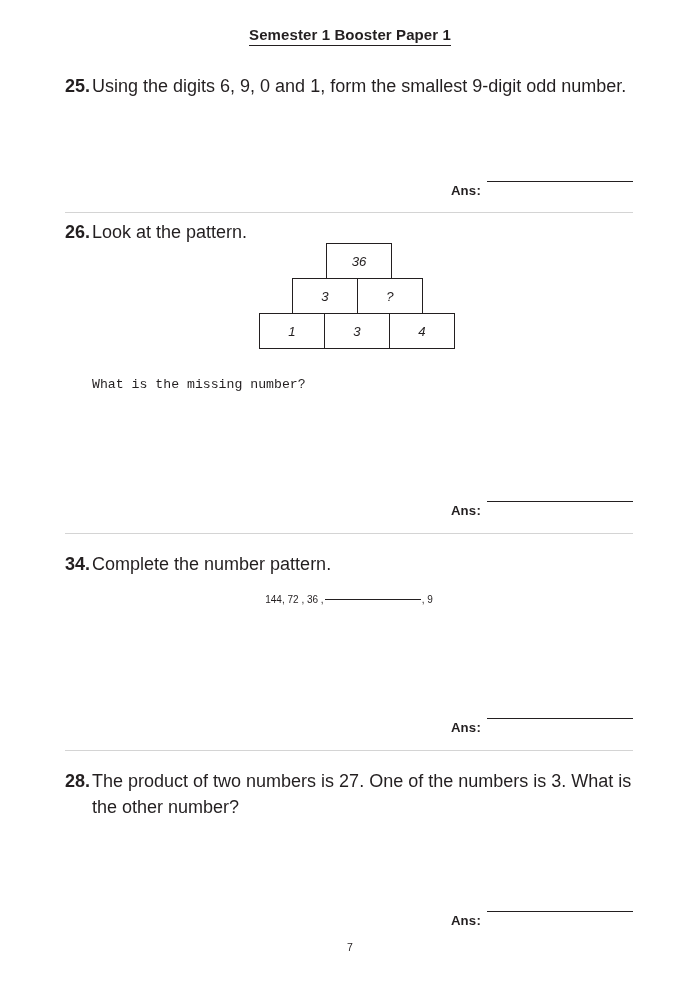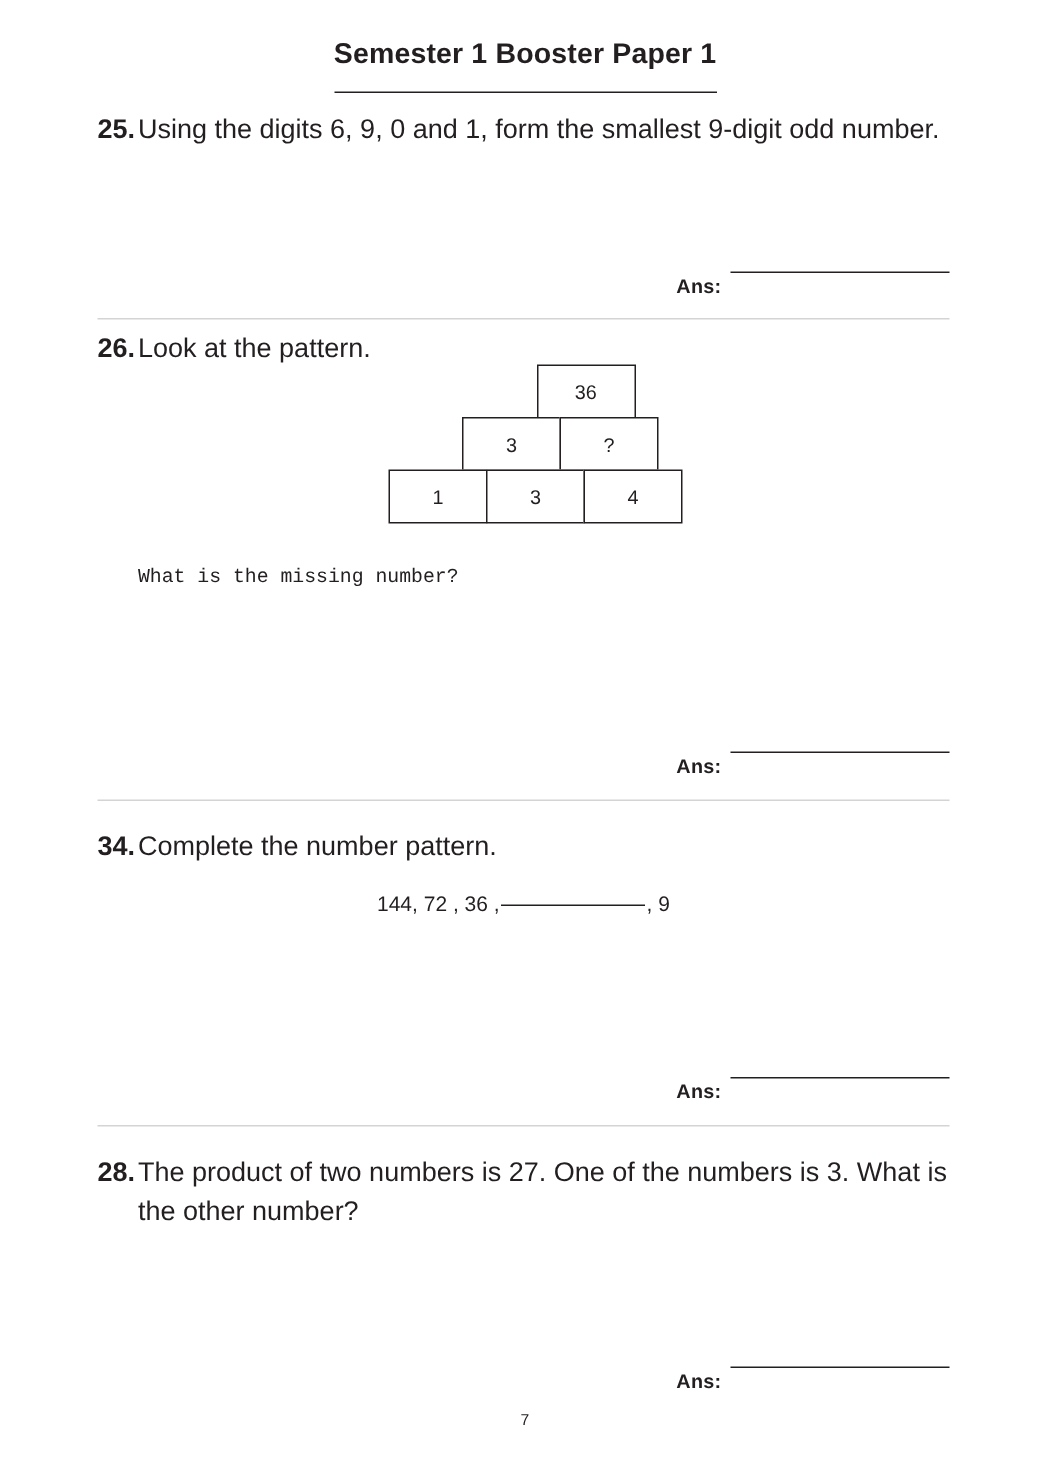--- a/index.html
+++ b/index.html
@@ -26,25 +26,25 @@
   
   .header {
     position: absolute;
     top: 26px;
     left: 0;
     width: 700px;
     text-align: center;
   }
   .header-title {
     display: inline-block;
-    font-size: 19px;
+    font-size: 15px;
     font-weight: bold;
     letter-spacing: 0.1px;
     border-bottom: 1.4px solid #231f20;
-    padding-bottom: 13px;
+    padding-bottom: 2px;
   }
 
   
   .content {
     position: absolute;
     left: 65px;
     top: 0;
     width: 568px;
   }
 
@@ -99,21 +99,22 @@
   }
 
   
   .pyramid {
     position: absolute;
     left: 259px;
     top: 243px;
   }
   .pyr-row {
     display: flex;
-    justify-content: center;
+    justify-content: flex-start;
+    font-style: italic;
   }
   .pyr-row.row-mid { margin-top: -1px; }
   .pyr-row.row-bot { margin-top: -1px; }
 
   .cell {
     width: 66px;
     height: 36px;
     border: 1.4px solid #231f20;
     margin-right: -1px;
     display: flex;
@@ -126,21 +127,21 @@
   .row-top { padding-left: 67px; }
   .row-mid { padding-left: 33px; }
 
   
   .sequence {
     position: absolute;
     left: 0;
     top: 594px;
     width: 568px;
     text-align: center;
-    font-size: 14px;
+    font-size: 10px;
   }
   .seq-inner {
     display: inline-flex;
     align-items: baseline;
   }
   .seq-blank {
     display: inline-block;
     width: 96px;
     border-bottom: 1.5px solid #231f20;
     height: 0;

